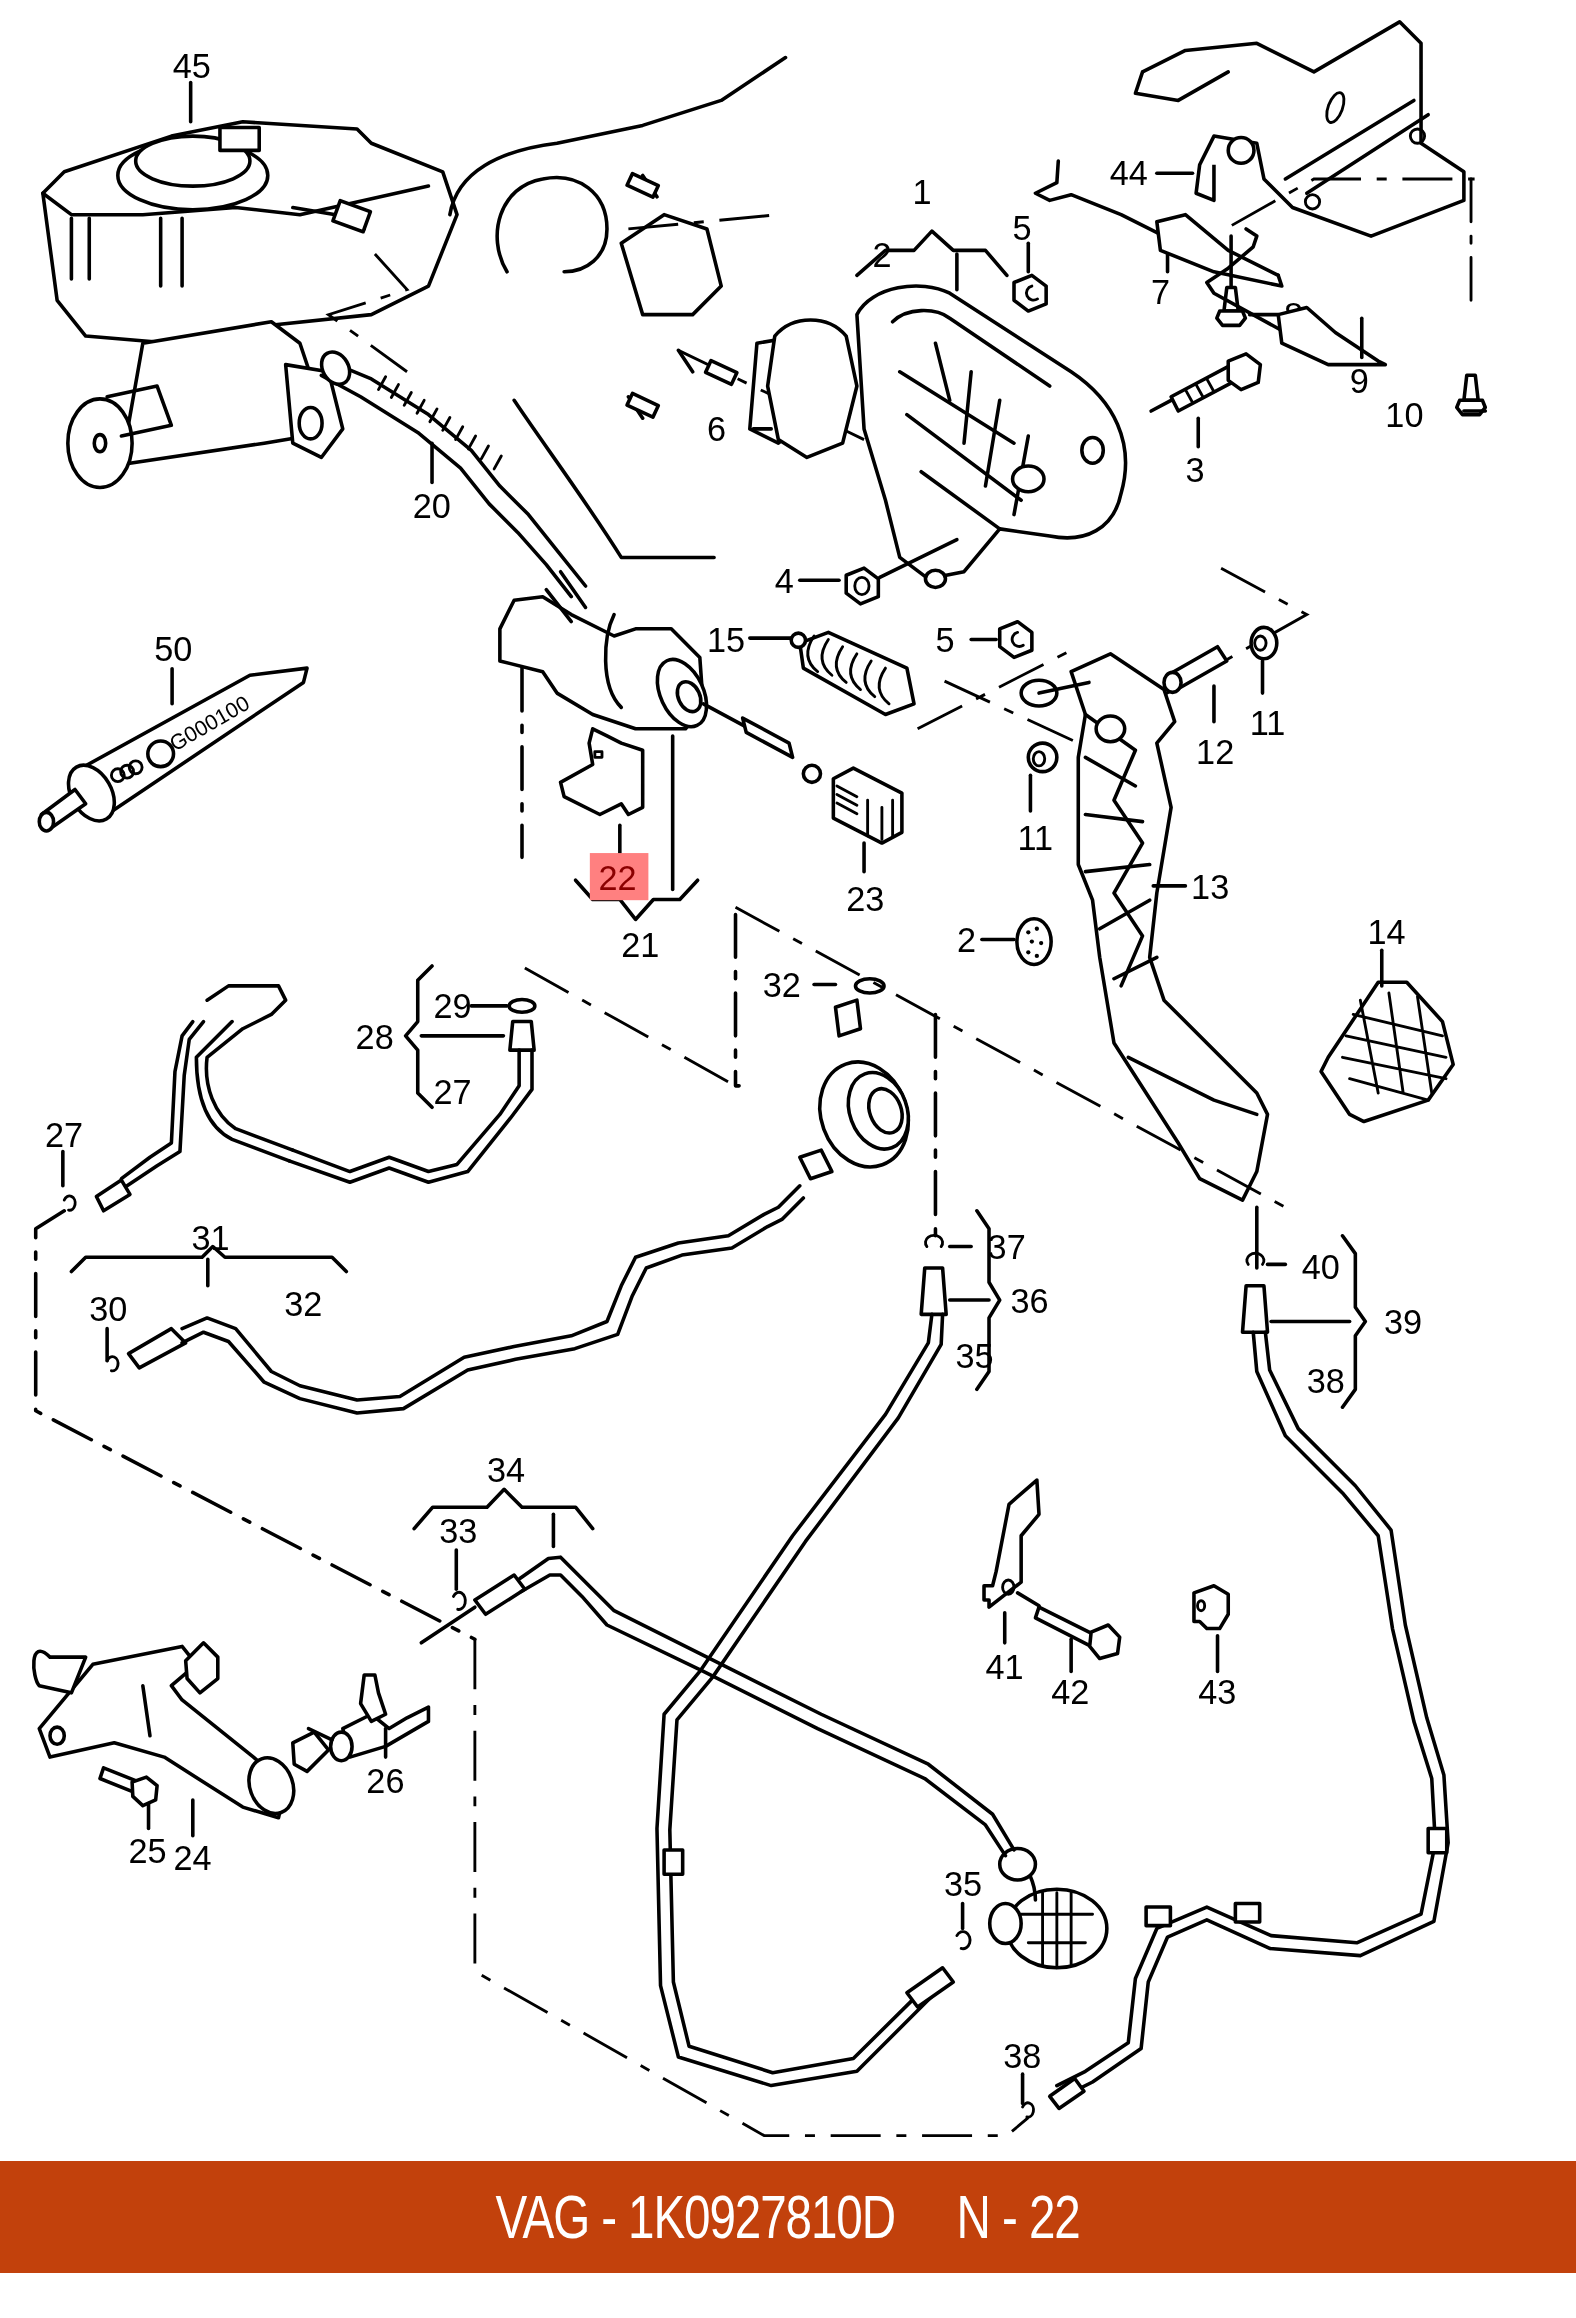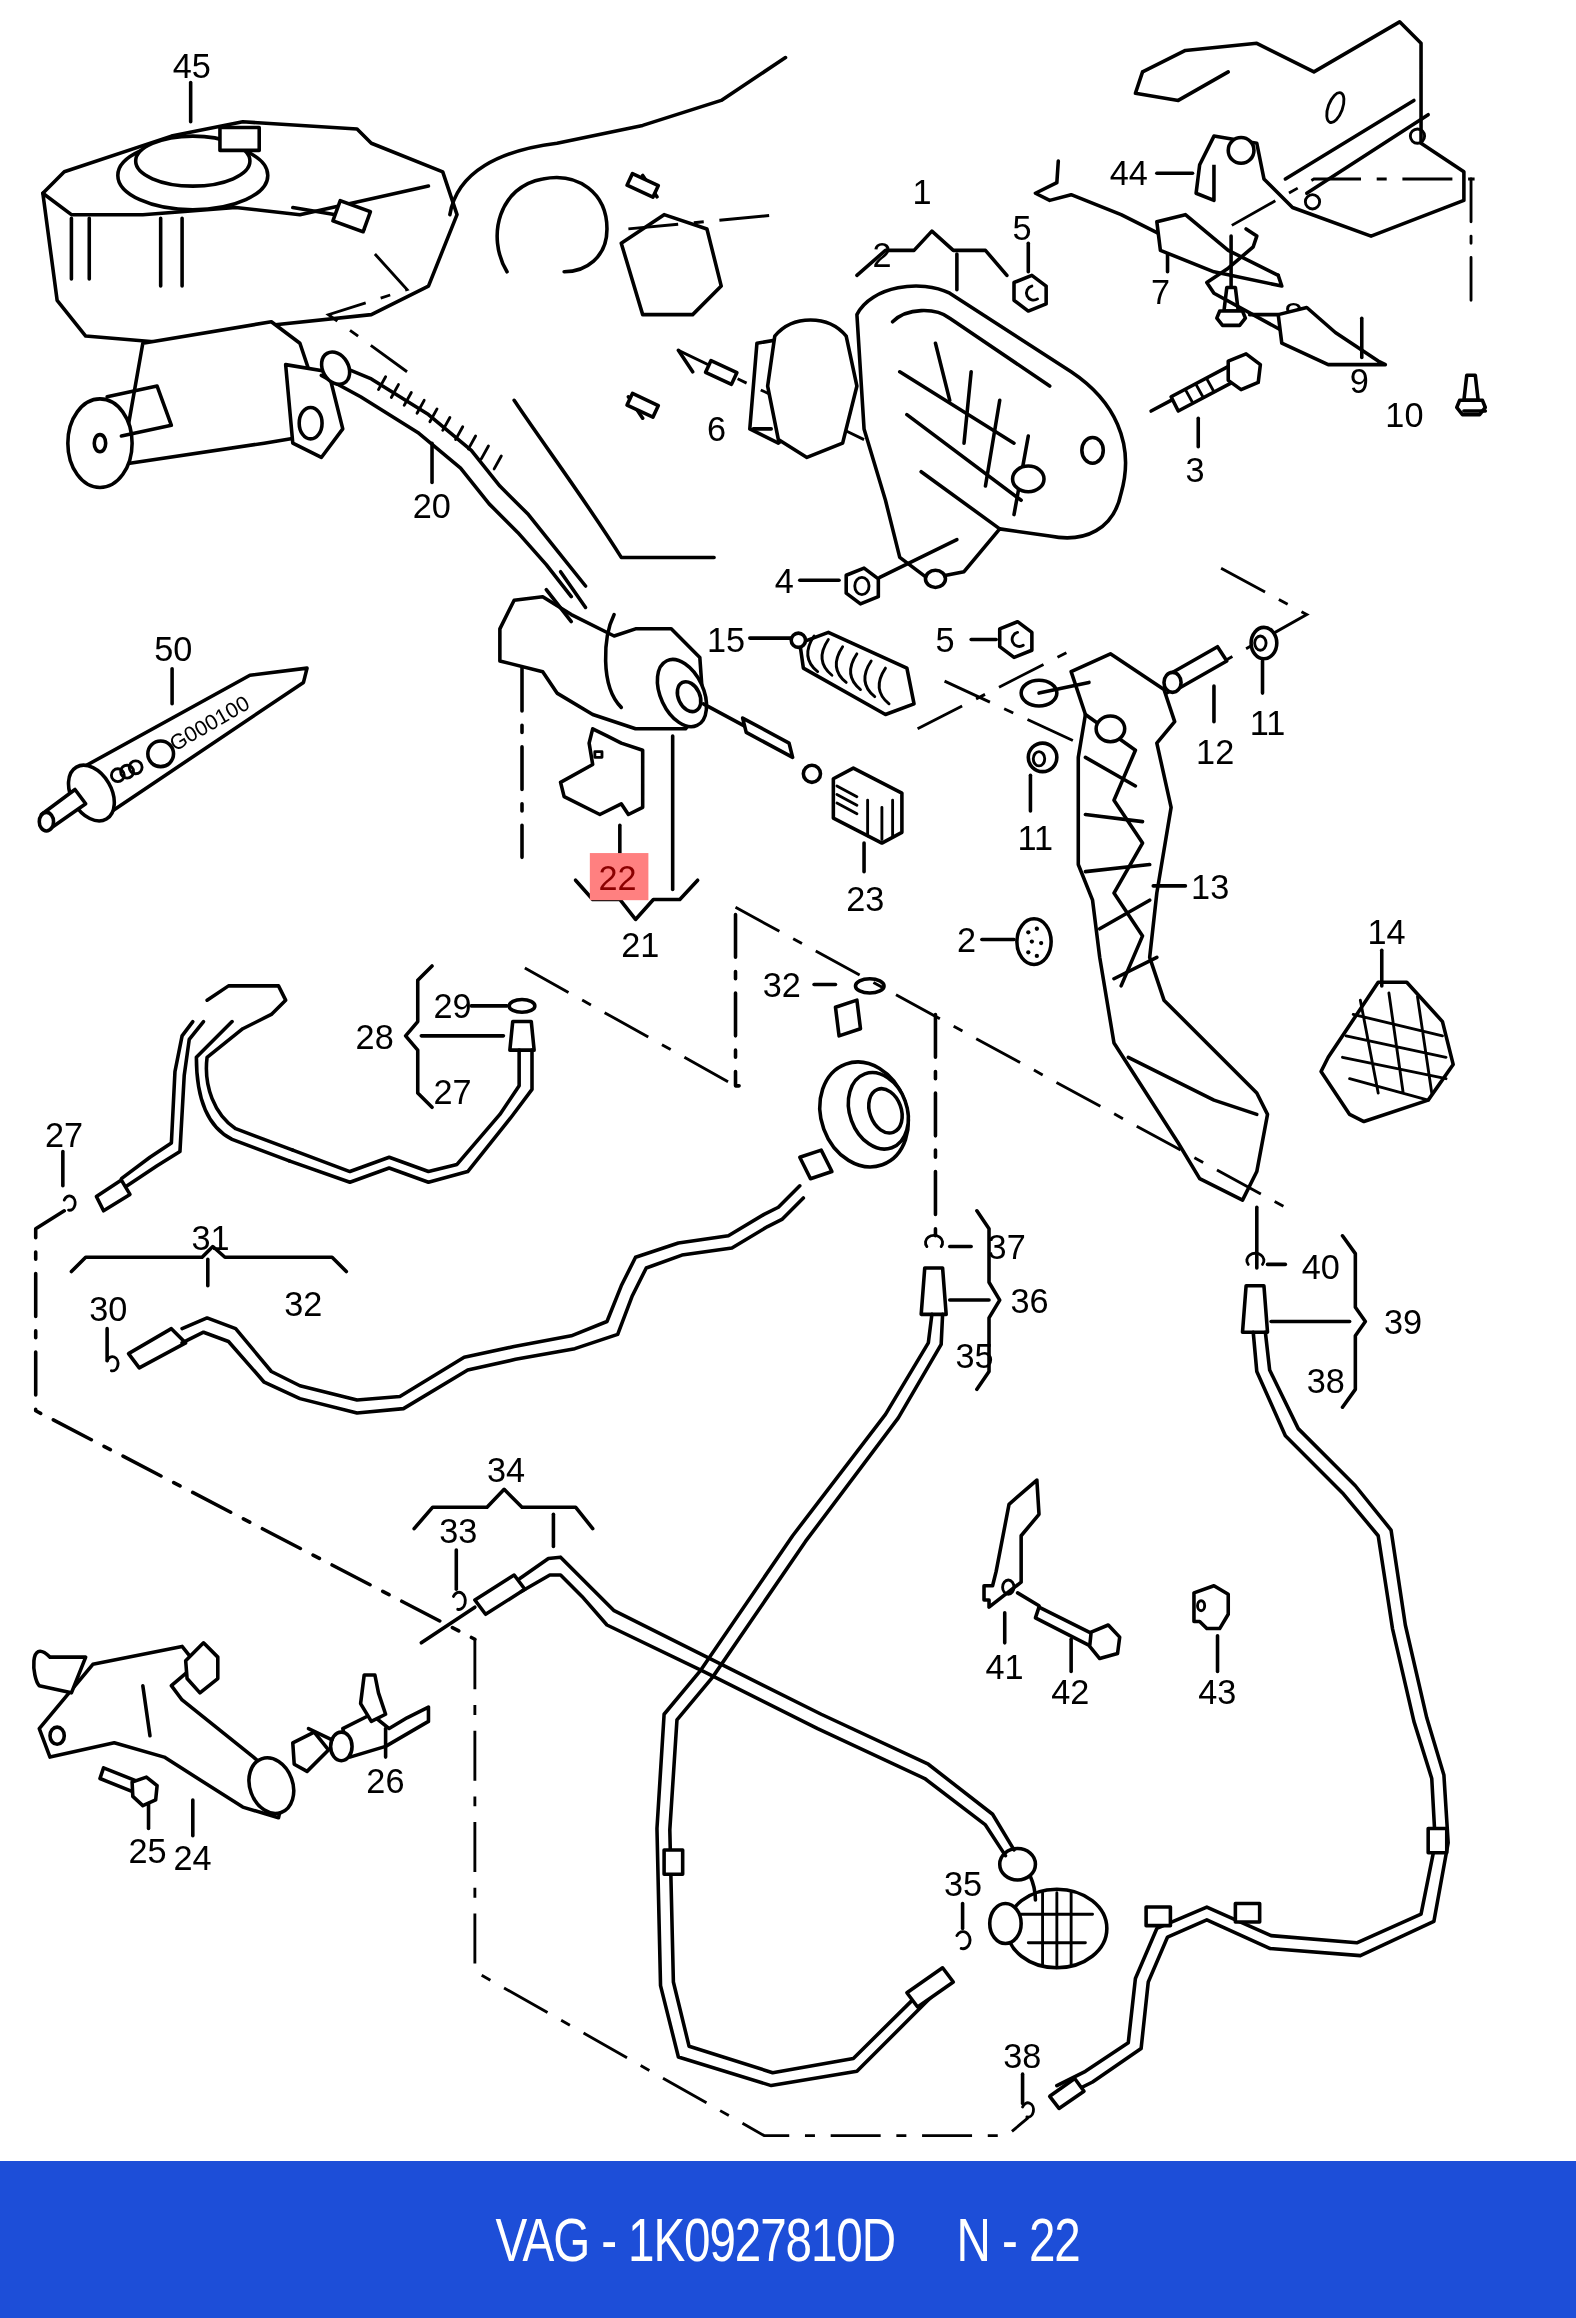--- a/index.html
+++ b/index.html
@@ -5,21 +5,21 @@
   html, body { margin: 0; padding: 0; background: #ffffff; }
   body { width: 1576px; height: 2319px; position: relative; overflow: hidden; font-family: "Liberation Sans", "DejaVu Sans", sans-serif; }
   #diagram { position: absolute; left: 0; top: 0; width: 1576px; height: 2161px; }
   #diagram .ln { fill: none; stroke: #000; stroke-width: 5; stroke-linecap: round; stroke-linejoin: round; }
   #diagram .thin { fill: none; stroke: #000; stroke-width: 4; stroke-linecap: round; stroke-linejoin: round; }
   #diagram .dash { fill: none; stroke: #000; stroke-width: 4; stroke-dasharray: 70 22 14 22; }
   #diagram .part { fill: #fff; stroke: #000; stroke-width: 5; stroke-linejoin: round; }
   #diagram .callout { font-family: "Liberation Sans", "DejaVu Sans", sans-serif; font-size: 48px; fill: #000; }
   #diagram .hl { fill: #ff8080; }
   #diagram .hl-text { fill: #8b0000; }
-  #footer { position: absolute; left: 0; top: 2161px; width: 1576px; height: 158px; background: #1d4ed8; display: flex; align-items: center; justify-content: center; }
+  #footer { position: absolute; left: 0; top: 2161px; width: 1576px; height: 112px; background: #c2410c; display: flex; align-items: center; justify-content: center; }
   #footer .ftxt { color: #ffffff; font-family: "Liberation Sans", "DejaVu Sans", sans-serif; font-size: 61px; letter-spacing: -1.4px; transform: scaleX(0.78); white-space: pre; }
   #footer .gap { display: inline-block; width: 79px; }
 </style>
 </head>
 <body>
 
 <svg id="diagram" viewBox="0 0 2207 3025" xmlns="http://www.w3.org/2000/svg">
 
   <g>
     <path class="part" d="M60,270 L90,240 L240,190 L340,170 L500,180 L520,200 L620,240 L640,300 L600,400 L520,440 L330,460 L240,480 L120,470 L80,420 Z"></path>

